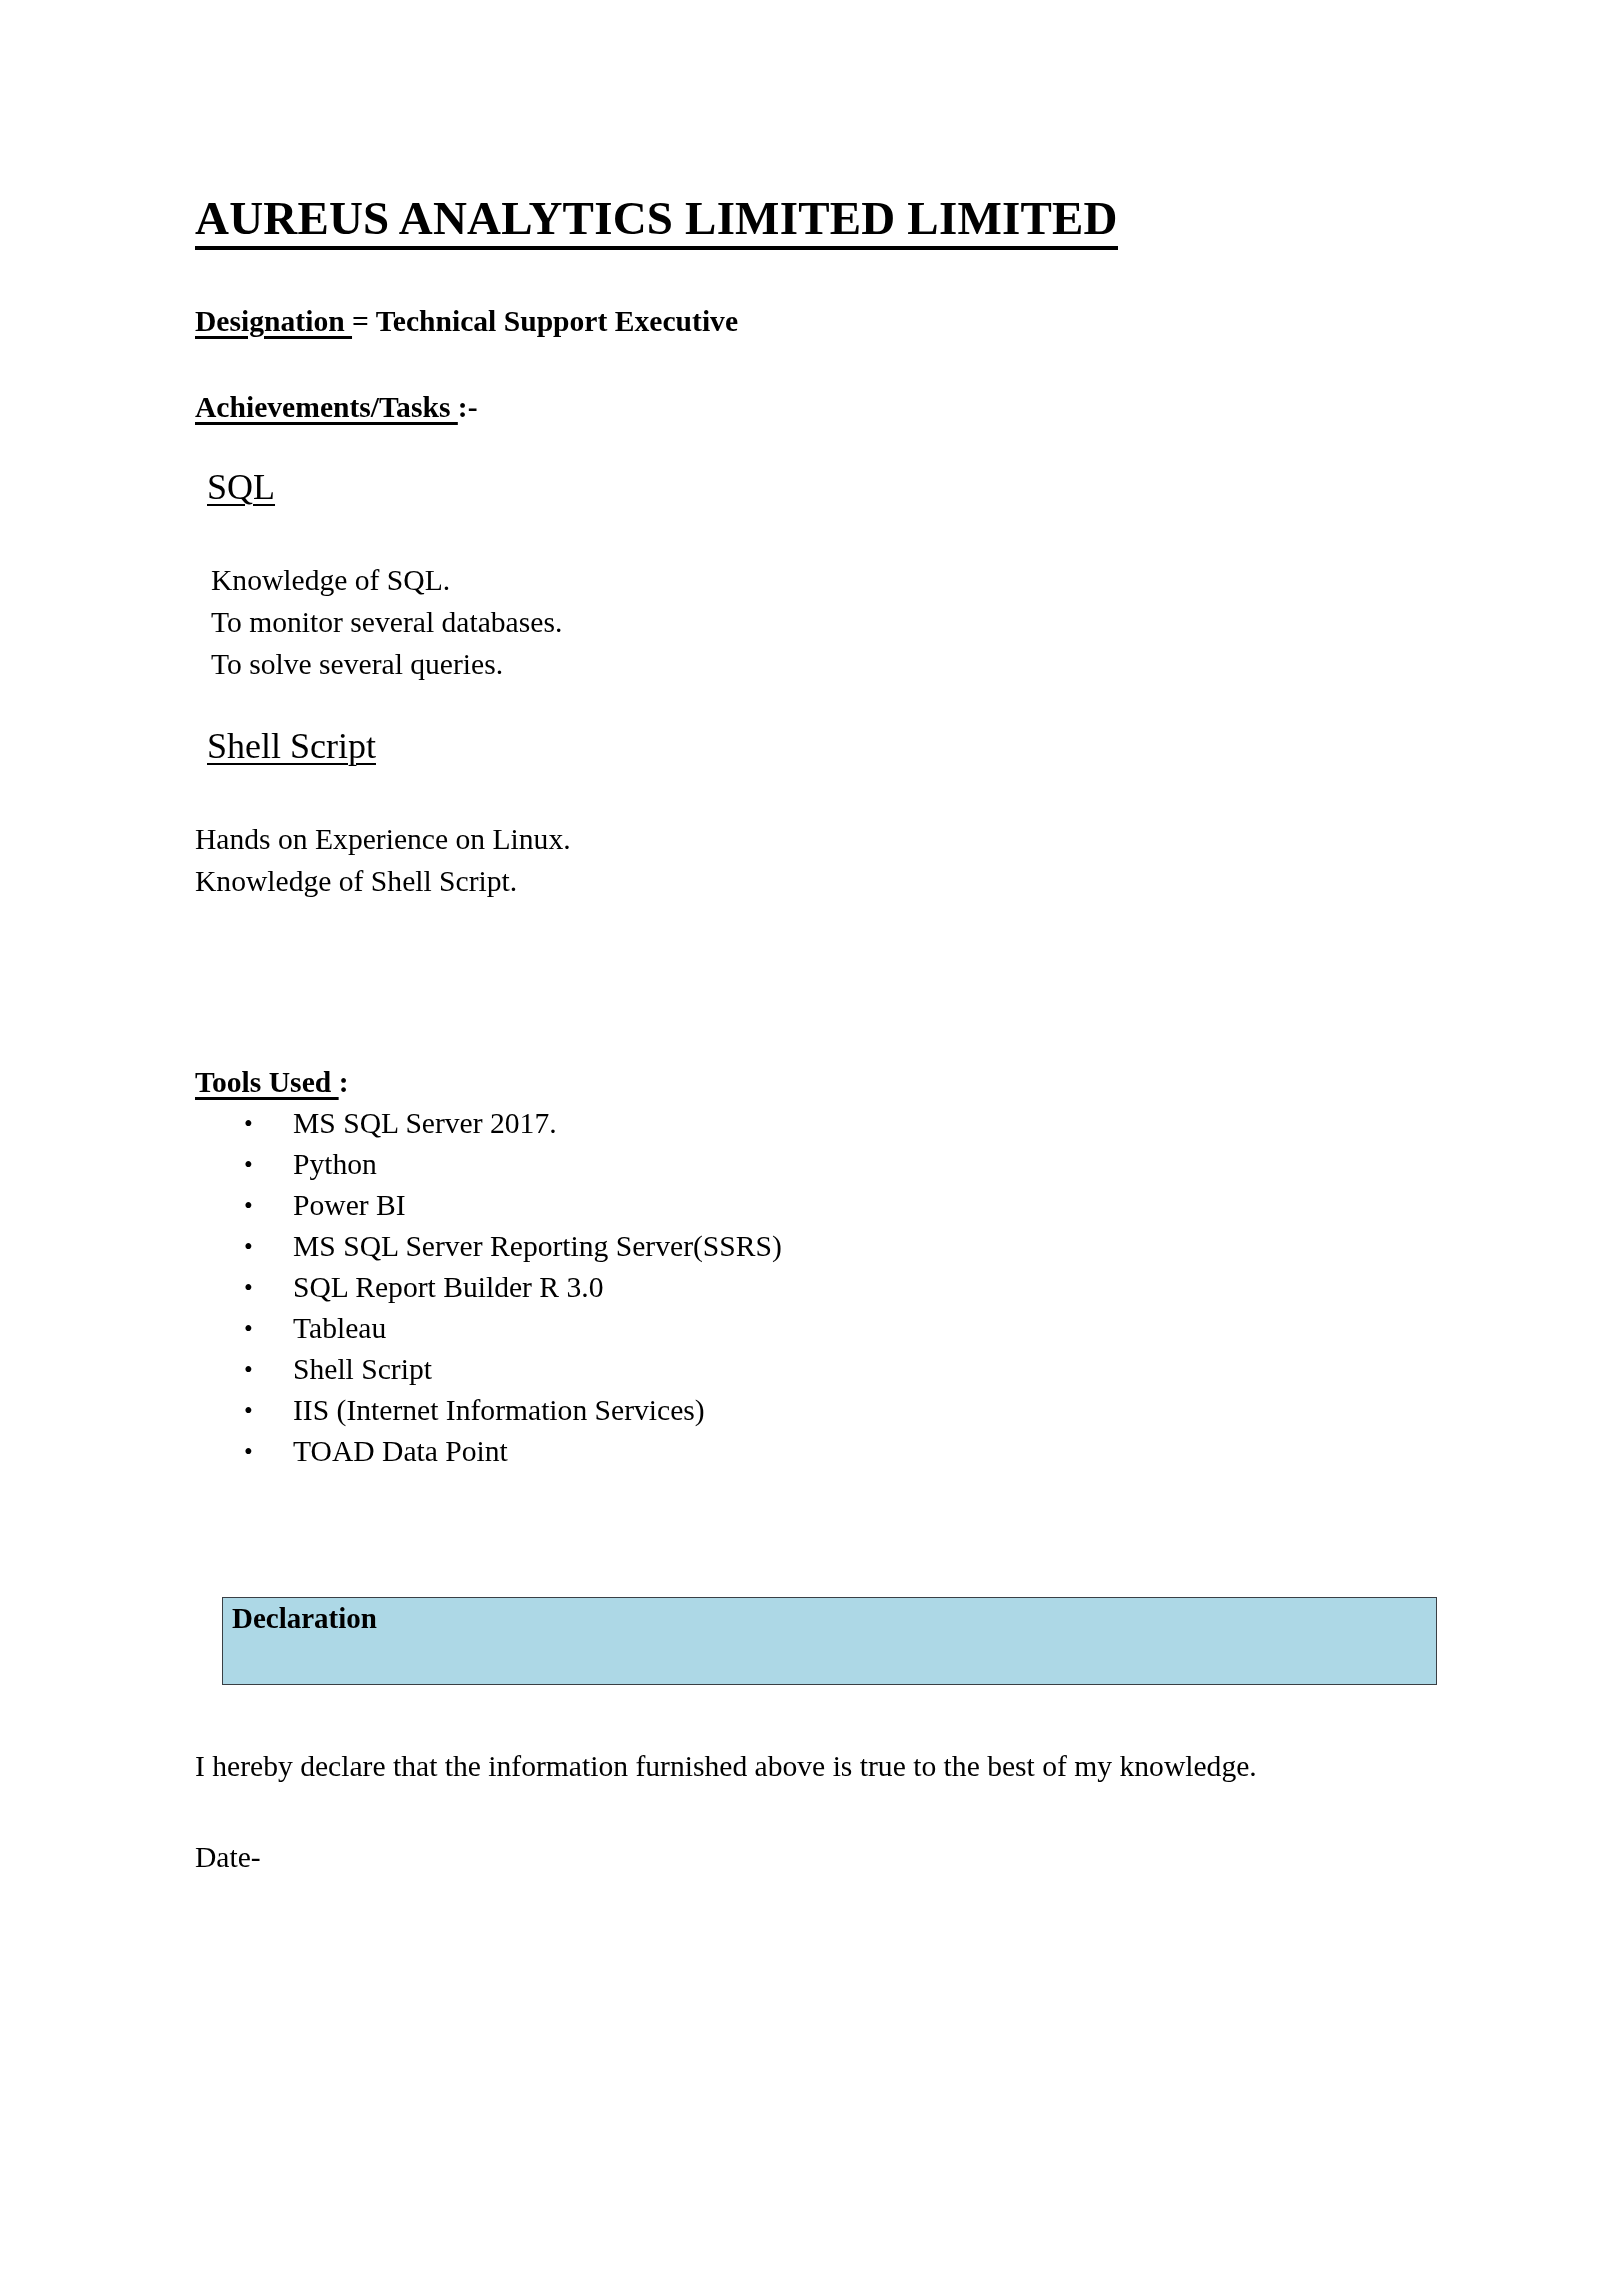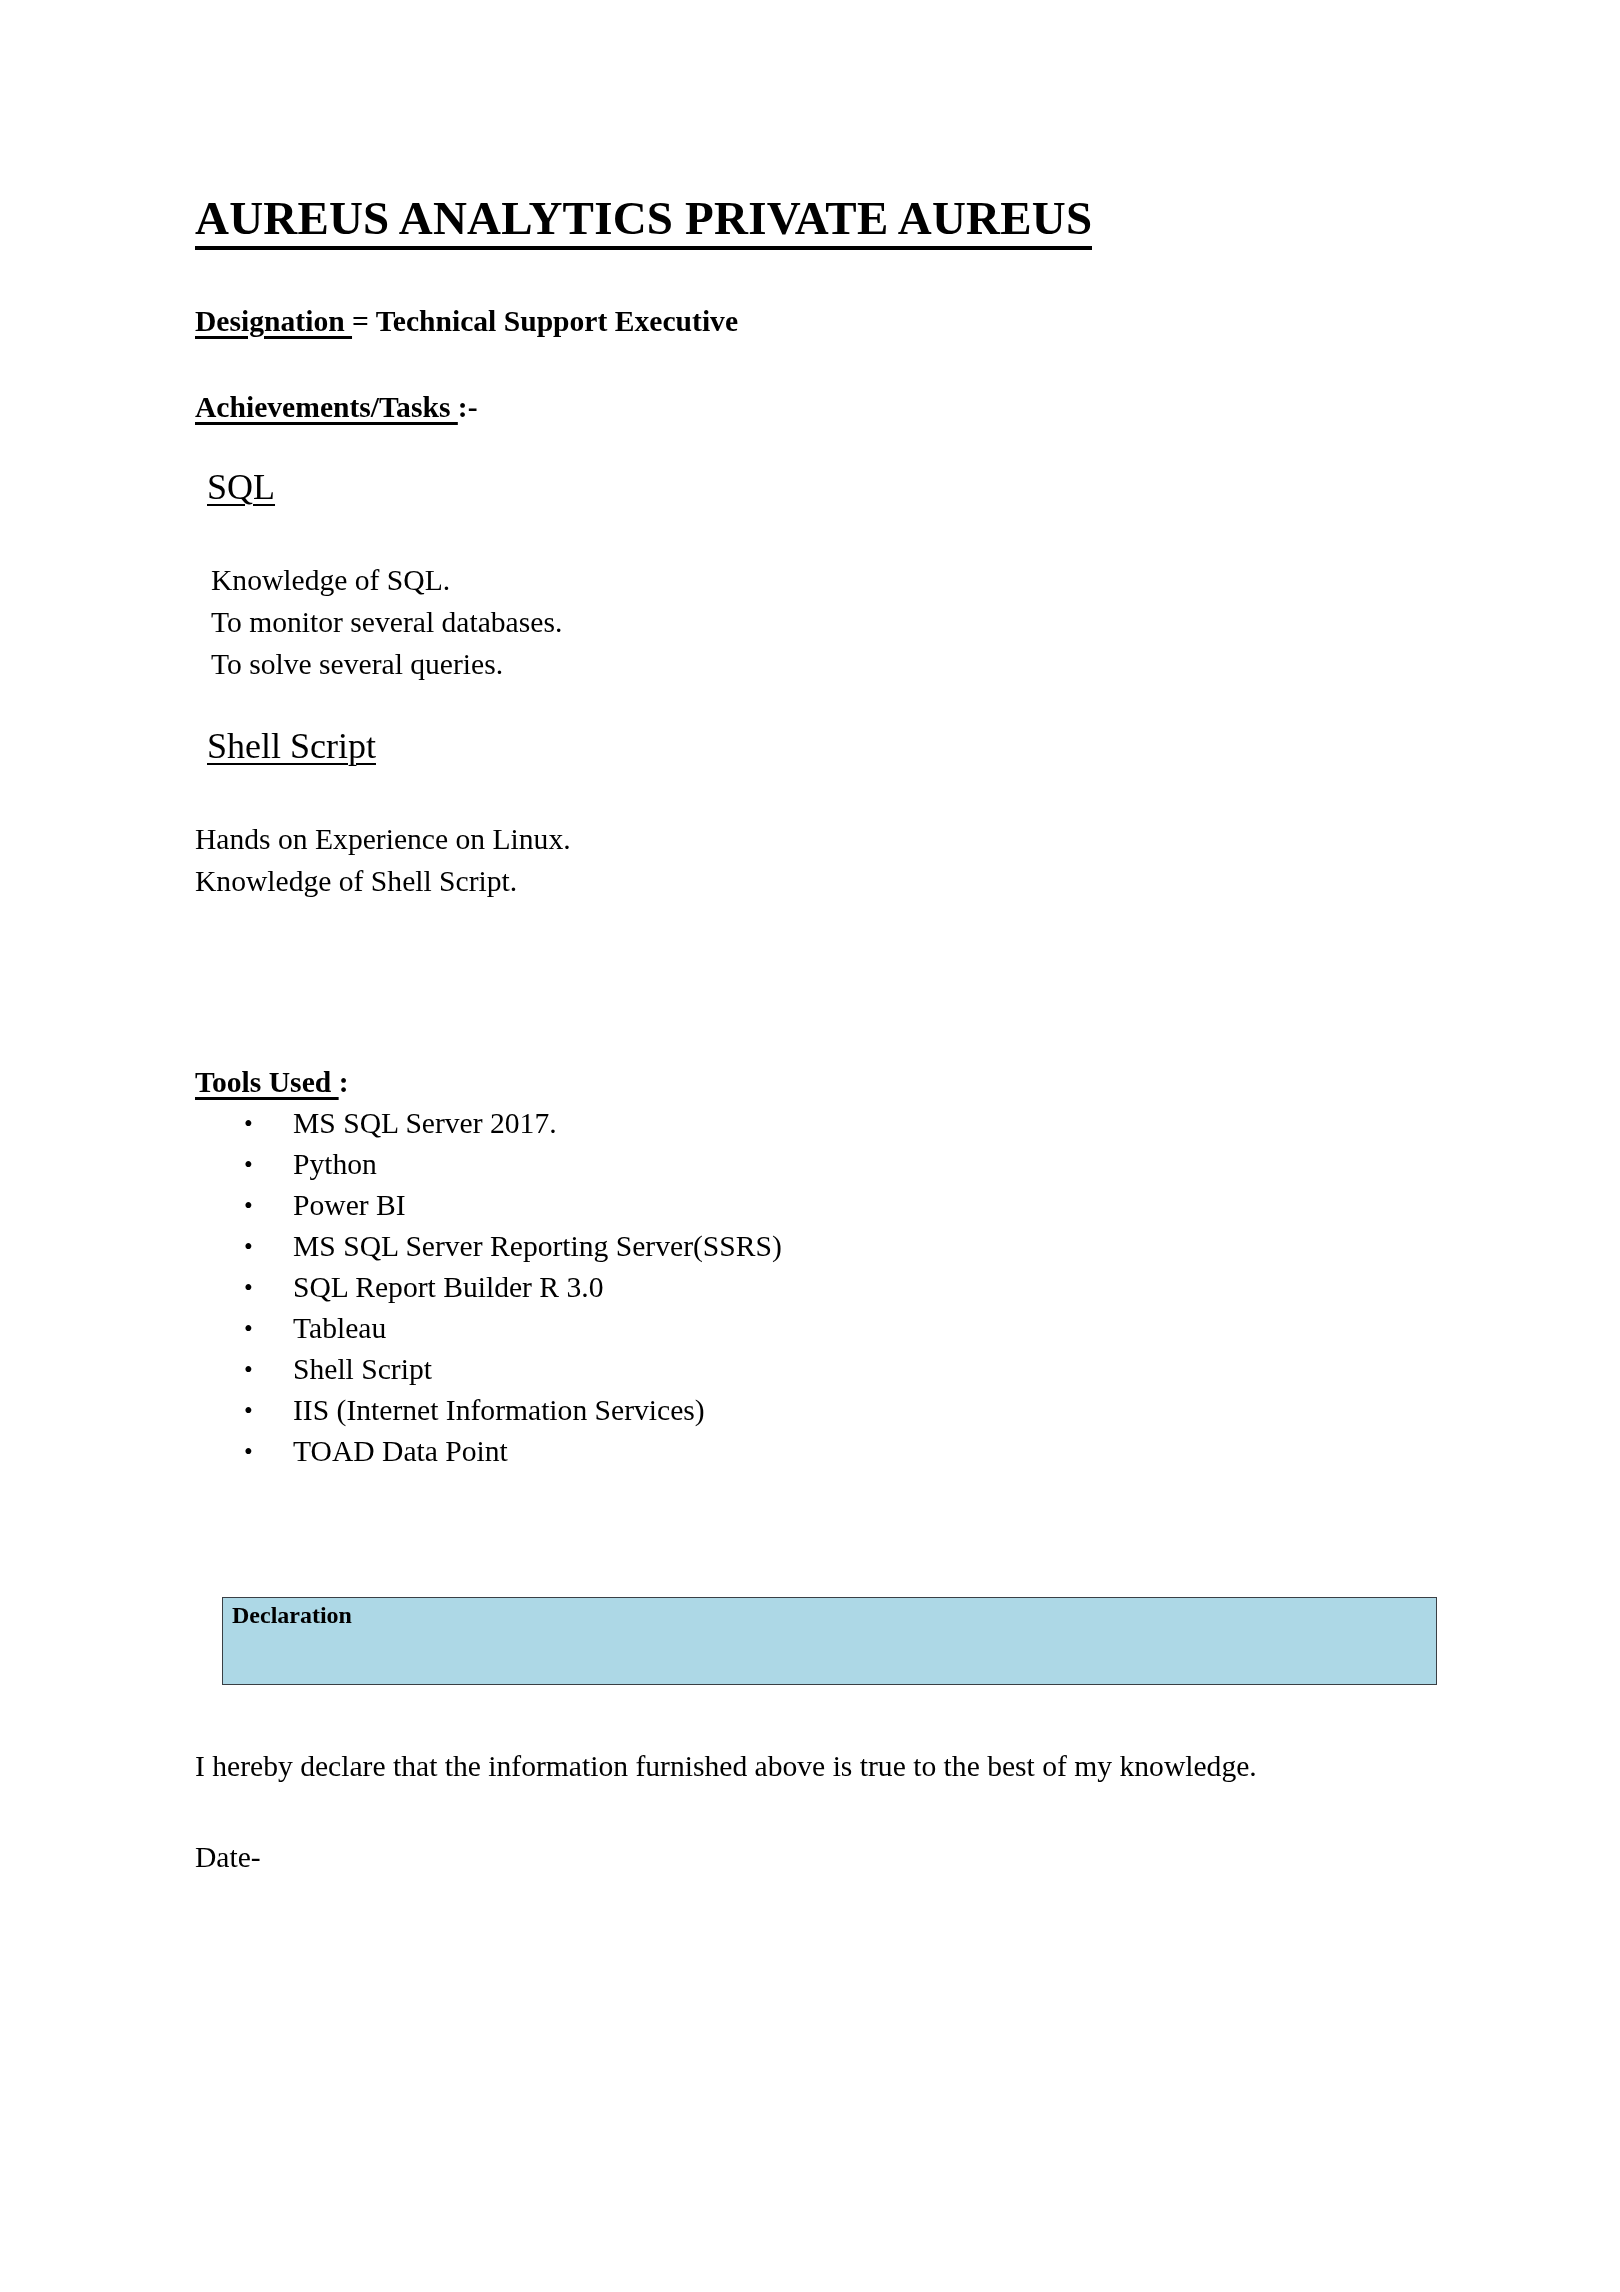--- a/index.html
+++ b/index.html
@@ -128,21 +128,21 @@
     width: 1215px;
     height: 88px;
     background: #ADD8E6;
     border: 1.8px solid #3a3f44;
     box-sizing: border-box;
   }
   .declaration-box .decl-title {
     position: absolute;
     left: 9px;
     top: 2.7px;
-    font-size: 24px;
+    font-size: 29px;
     font-weight: bold;
     line-height: 1.2;
     white-space: nowrap;
   }
 
   
   #declaration-statement {
     position: absolute;
     left: 195px;
     top: 1745px;
@@ -157,21 +157,21 @@
     font-size: 29.6px;
     line-height: 42px;
     white-space: nowrap;
   }
 </style>
 </head>
 <body>
 
 <div class="page">
 
-  <div class="doc-title">AUREUS ANALYTICS PRIVATE AUREUS</div>
+  <div class="doc-title">AUREUS ANALYTICS LIMITED LIMITED</div>
 
   <div class="label-line" id="designation-line">
     <span class="u-part">Designation </span><span class="plain">= Technical Support Executive</span>
   </div>
 
   <div class="label-line" id="achievements-line">
     <span class="u-part">Achievements/Tasks </span><span class="plain">:-</span>
   </div>
 
   <div class="section-heading" id="heading-sql">

